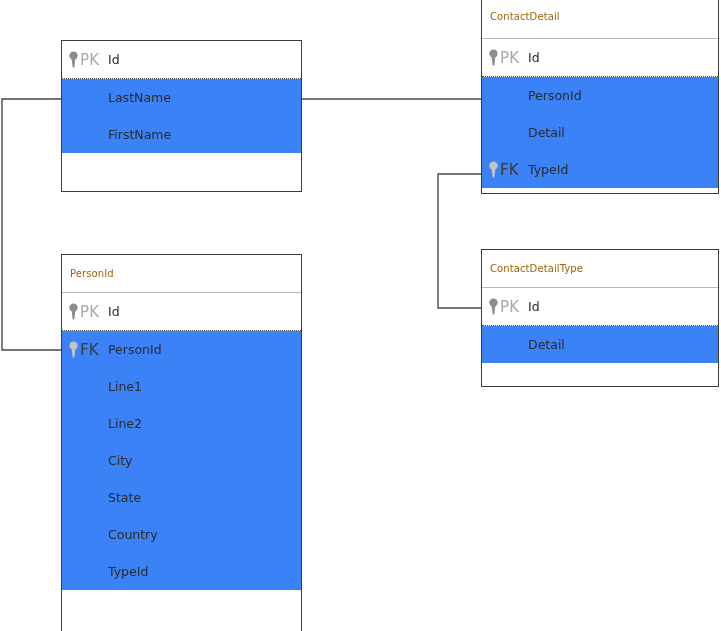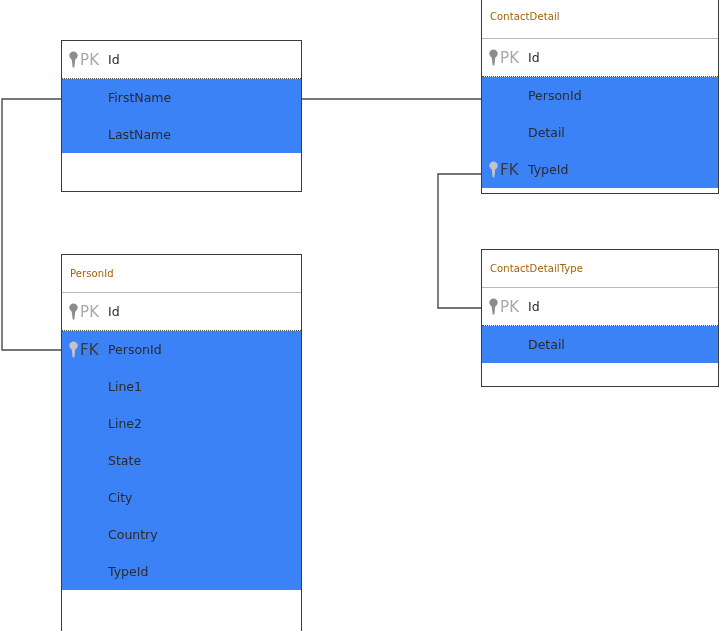--- a/index.html
+++ b/index.html
@@ -135,25 +135,25 @@
             <path d="M3.6 7.5 L7.4 7.5 L6.3 16.6 L4.7 16.6 Z" fill="#8c8c8c"></path>
           </svg>
           <span class="key-tag pk">PK</span>
         </span>
         <span class="attr-name">Id</span>
       </div>
     </div>
     <div class="body-section">
       <div class="attr-row">
         <span class="keyslot"></span>
+        <span class="attr-name">LastName</span>
+      </div>
+      <div class="attr-row">
+        <span class="keyslot"></span>
         <span class="attr-name">FirstName</span>
-      </div>
-      <div class="attr-row">
-        <span class="keyslot"></span>
-        <span class="attr-name">LastName</span>
       </div>
     </div>
   </div>
 
   <div class="entity" id="entity-address">
     <div class="entity-header">
       <span class="entity-title">PersonId</span>
     </div>
     <div class="pk-section">
       <div class="attr-row">
@@ -181,25 +181,25 @@
       <div class="attr-row">
         <span class="keyslot"></span>
         <span class="attr-name">Line1</span>
       </div>
       <div class="attr-row">
         <span class="keyslot"></span>
         <span class="attr-name">Line2</span>
       </div>
       <div class="attr-row">
         <span class="keyslot"></span>
+        <span class="attr-name">City</span>
+      </div>
+      <div class="attr-row">
+        <span class="keyslot"></span>
         <span class="attr-name">State</span>
-      </div>
-      <div class="attr-row">
-        <span class="keyslot"></span>
-        <span class="attr-name">City</span>
       </div>
       <div class="attr-row">
         <span class="keyslot"></span>
         <span class="attr-name">Country</span>
       </div>
       <div class="attr-row">
         <span class="keyslot"></span>
         <span class="attr-name">TypeId</span>
       </div>
     </div>

